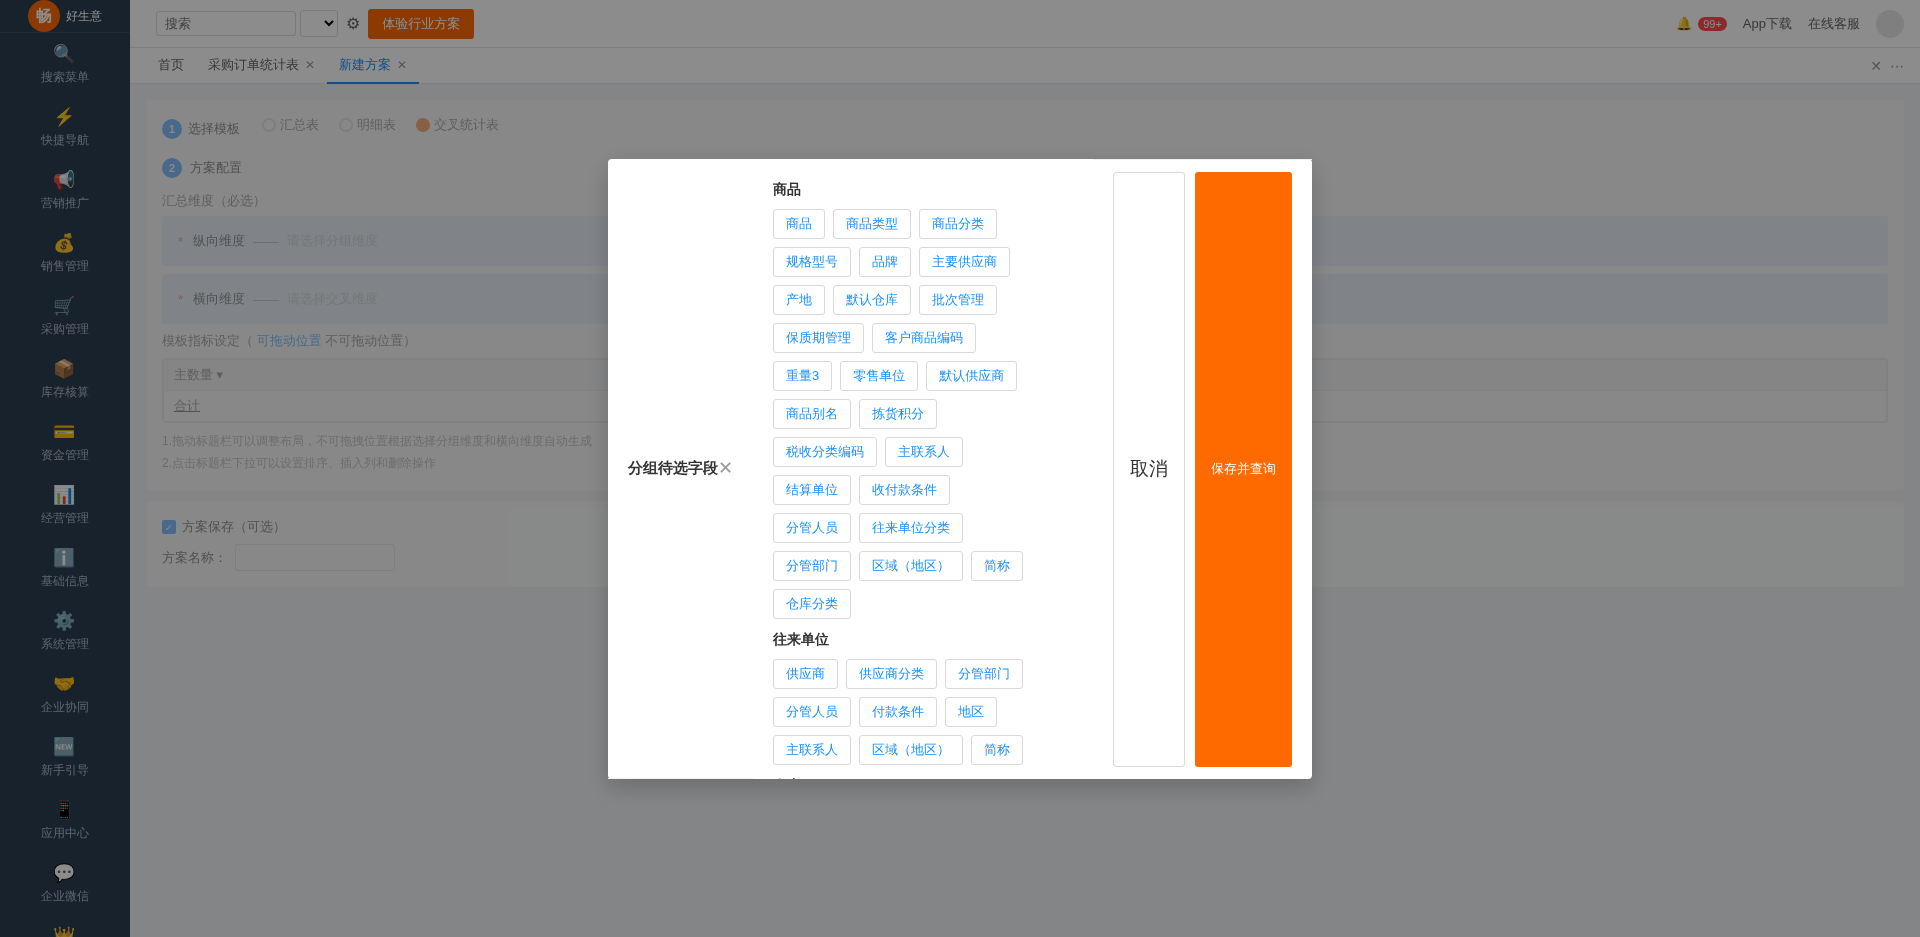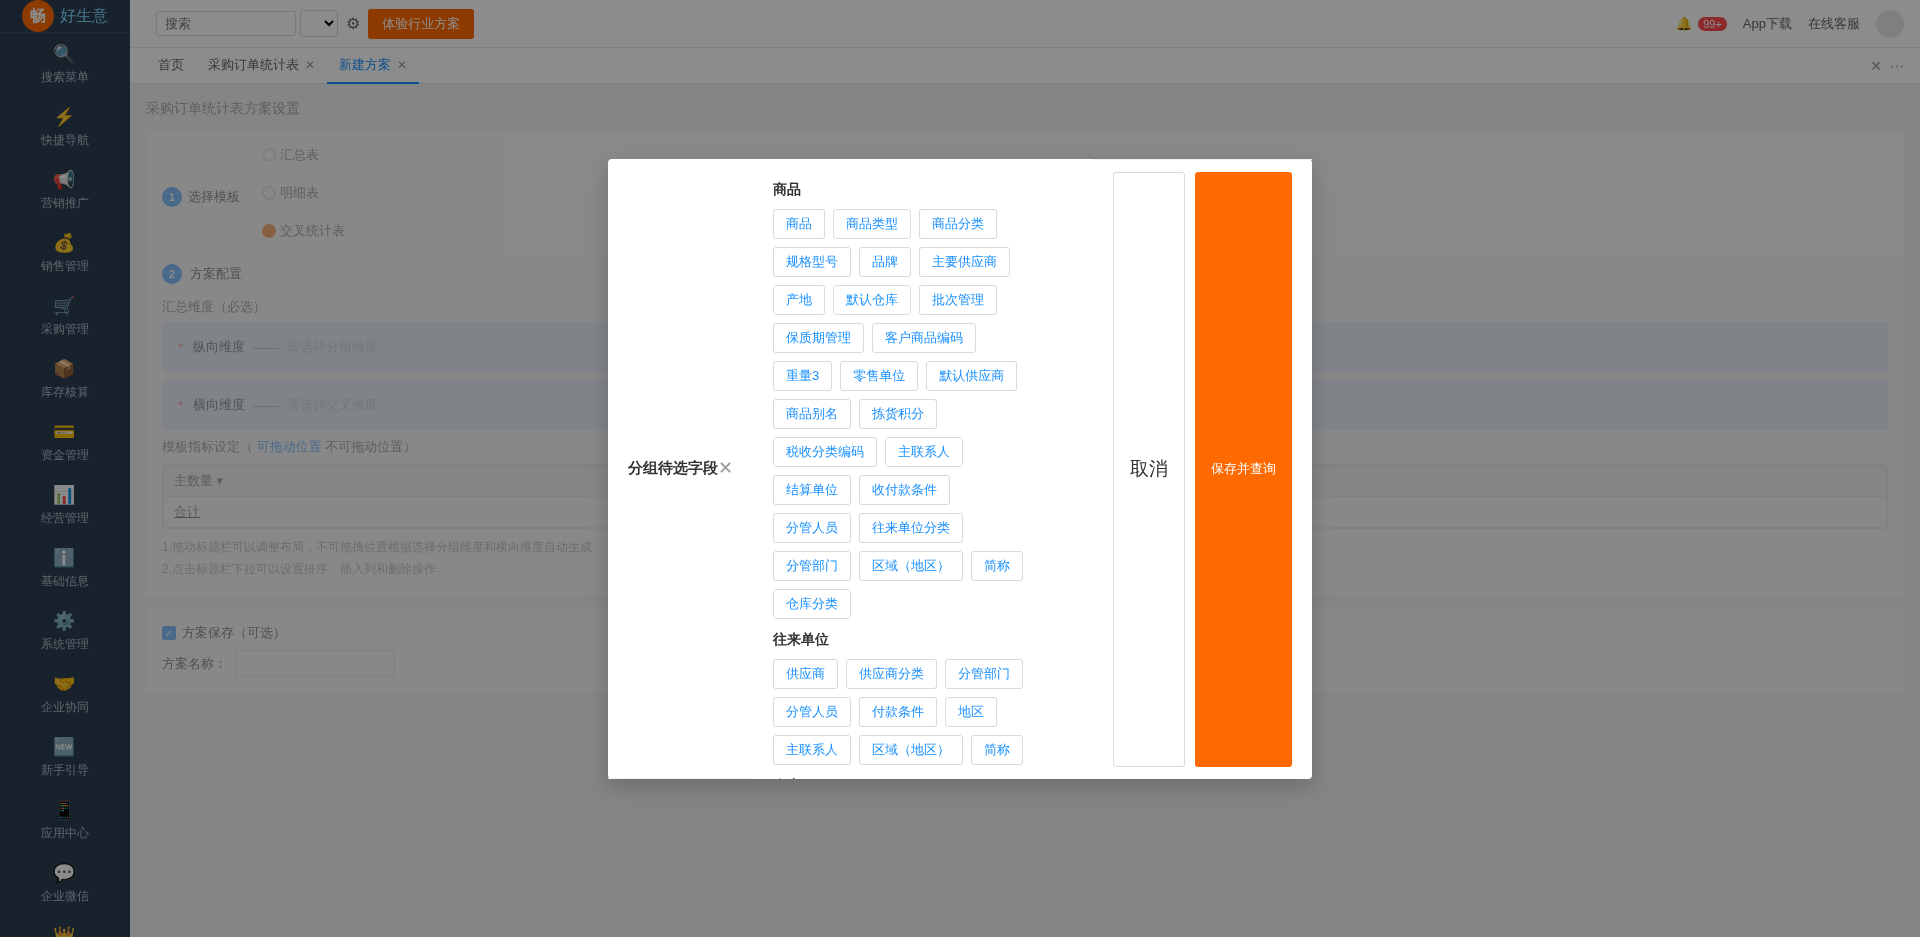--- a/index.html
+++ b/index.html
@@ -17,21 +17,21 @@
     .tabbar { height: 36px; background: #fff; display: flex; align-items: center; padding: 0 16px; border-bottom: 1px solid #e8e8e8; position: fixed; top: 48px; left: 130px; right: 0; z-index: 99; }
     .tabbar-item { display: flex; align-items: center; padding: 0 12px; height: 36px; cursor: pointer; font-size: 13px; color: #666; border-bottom: 2px solid transparent; }
     .tabbar-item.active { color: #1890ff; border-bottom: 2px solid #1890ff; }
     .tabbar-item .tab-close { margin-left: 6px; color: #999; font-size: 12px; }
     .tabbar-actions { margin-left: auto; display: flex; align-items: center; gap: 8px; color: #999; font-size: 14px; cursor: pointer; }
 
     
     .sidebar { position: fixed; top: 0; left: 0; width: 130px; height: 100vh; background: #2d3e50; display: flex; flex-direction: column; z-index: 101; }
     .sidebar-logo { height: 48px; display: flex; align-items: center; justify-content: center; background: #2d3e50; border-bottom: 1px solid #3a4e62; }
     .sidebar-logo .logo-icon { width: 32px; height: 32px; background: #ff6a00; border-radius: 50%; display: flex; align-items: center; justify-content: center; color: white; font-size: 16px; font-weight: bold; }
-    .sidebar-logo .logo-label { color: #7dd3fc; font-size: 16px; margin-left: 6px; }
+    .sidebar-logo .logo-label { color: #ffffff; font-size: 12px; margin-left: 6px; }
     .sidebar-item { display: flex; flex-direction: column; align-items: center; padding: 10px 0; cursor: pointer; color: #aab8c5; font-size: 12px; gap: 4px; }
     .sidebar-item .si-icon { font-size: 18px; }
 
     
     .main { margin-left: 130px; margin-top: 84px; padding: 16px; }
     .page-title { font-size: 14px; color: #666; margin-bottom: 12px; }
 
     .section-block { background: #fff; border-radius: 4px; padding: 16px; margin-bottom: 12px; }
 
     
@@ -192,27 +192,26 @@
         <span class="tab-close">✕</span>
       </div>
     </div>
   <div class="tabbar-actions">
     <span>✕</span>
     <span>⋯</span>
   </div>
 </div>
 
 <div class="main bg-content">
-  <div class="page-title">采购订单统计表方案设置</div>
   <div class="section-block">
     <div class="step-bar">
       <div class="step-item">
         <div class="step-num">1</div>
         <div class="step-text">选择模板</div>
-        <div class="template-options" style="margin-left:16px;flex-direction:column;">
+        <div class="template-options" style="margin-left:16px;">
           <label class="template-option">
             <span class="radio-dot"></span>
             <span>汇总表</span>
           </label>
           <label class="template-option">
             <span class="radio-dot"></span>
             <span>明细表</span>
           </label>
           <label class="template-option">
             <span class="radio-dot selected"></span>

